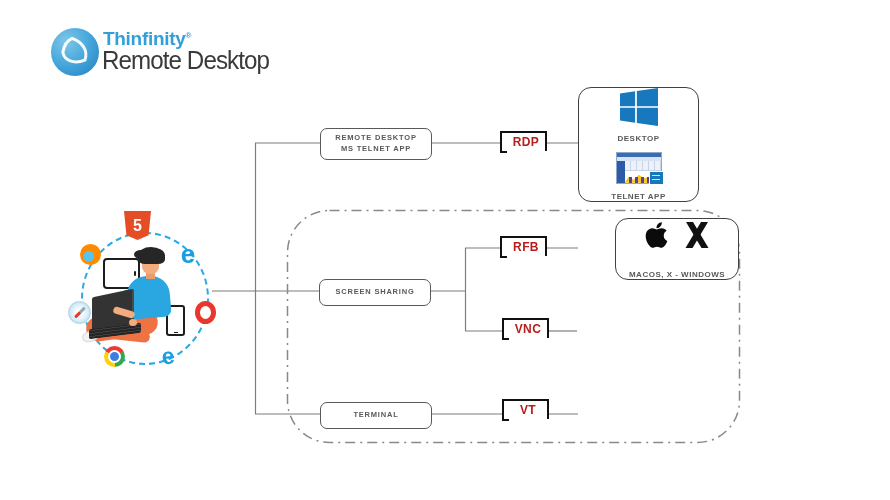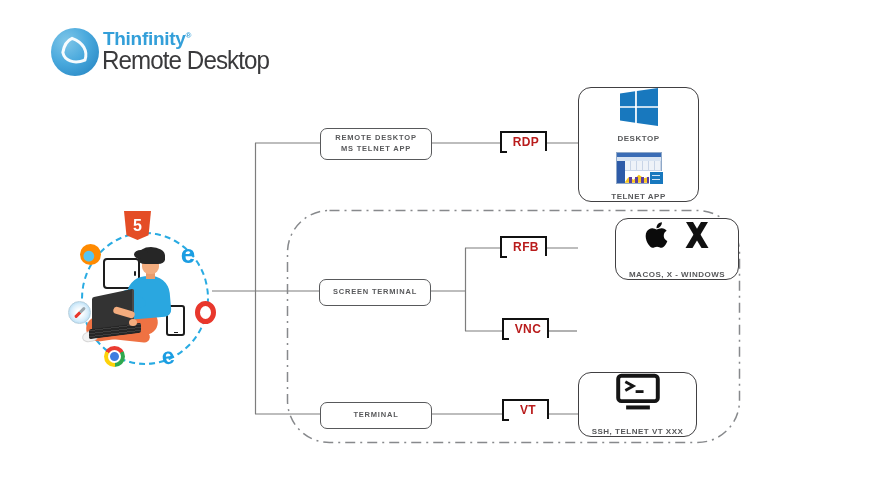--- a/index.html
+++ b/index.html
@@ -199,21 +199,21 @@
       <div class="p-forearm"></div>
       <div class="p-hand"></div>
     </div>
   </div>
 
   <div class="flow-box box-remote">
     <span>REMOTE DESKTOP</span>
     <span>MS TELNET APP</span>
   </div>
   <div class="flow-box box-screen">
-    <span>SCREEN TERMINAL</span>
+    <span>SCREEN SHARING</span>
   </div>
   <div class="flow-box box-terminal">
     <span>TERMINAL</span>
   </div>
 
   <div class="tag tag-rdp">
     <span class="tag-label">RDP</span>
   </div>
   <div class="tag tag-rfb">
     <span class="tag-label">RFB</span>
@@ -254,25 +254,14 @@
       </svg>
       <svg width="30" height="28" viewBox="0 0 56 56">
         <path fill="#111" d="M6 2 H20 L51 54 H37 Z"></path>
         <path fill="#111" d="M50 2 H36 L5 54 H19 Z"></path>
       </svg>
     </div>
     <div class="dest-label">MACOS, X - WINDOWS</div>
   </div>
 
 
-  <div class="dest-box box-ssh">
-    <div class="term-icon">
-      <svg width="48" height="38" viewBox="0 0 60 48">
-        <rect x="5" y="3.5" width="50" height="32" rx="4" fill="#fff" stroke="#151515" stroke-width="5"></rect>
-        <path d="M14 11 L24 16.5 L14 22" fill="none" stroke="#151515" stroke-width="3.6"></path>
-        <path d="M27 23.5 H37" stroke="#151515" stroke-width="3.6"></path>
-        <rect x="15" y="41" width="30" height="5" fill="#151515"></rect>
-      </svg>
-    </div>
-    <div class="dest-label">SSH, TELNET VT XXX</div>
-  </div>
 
 </div>
 
 </body></html>

